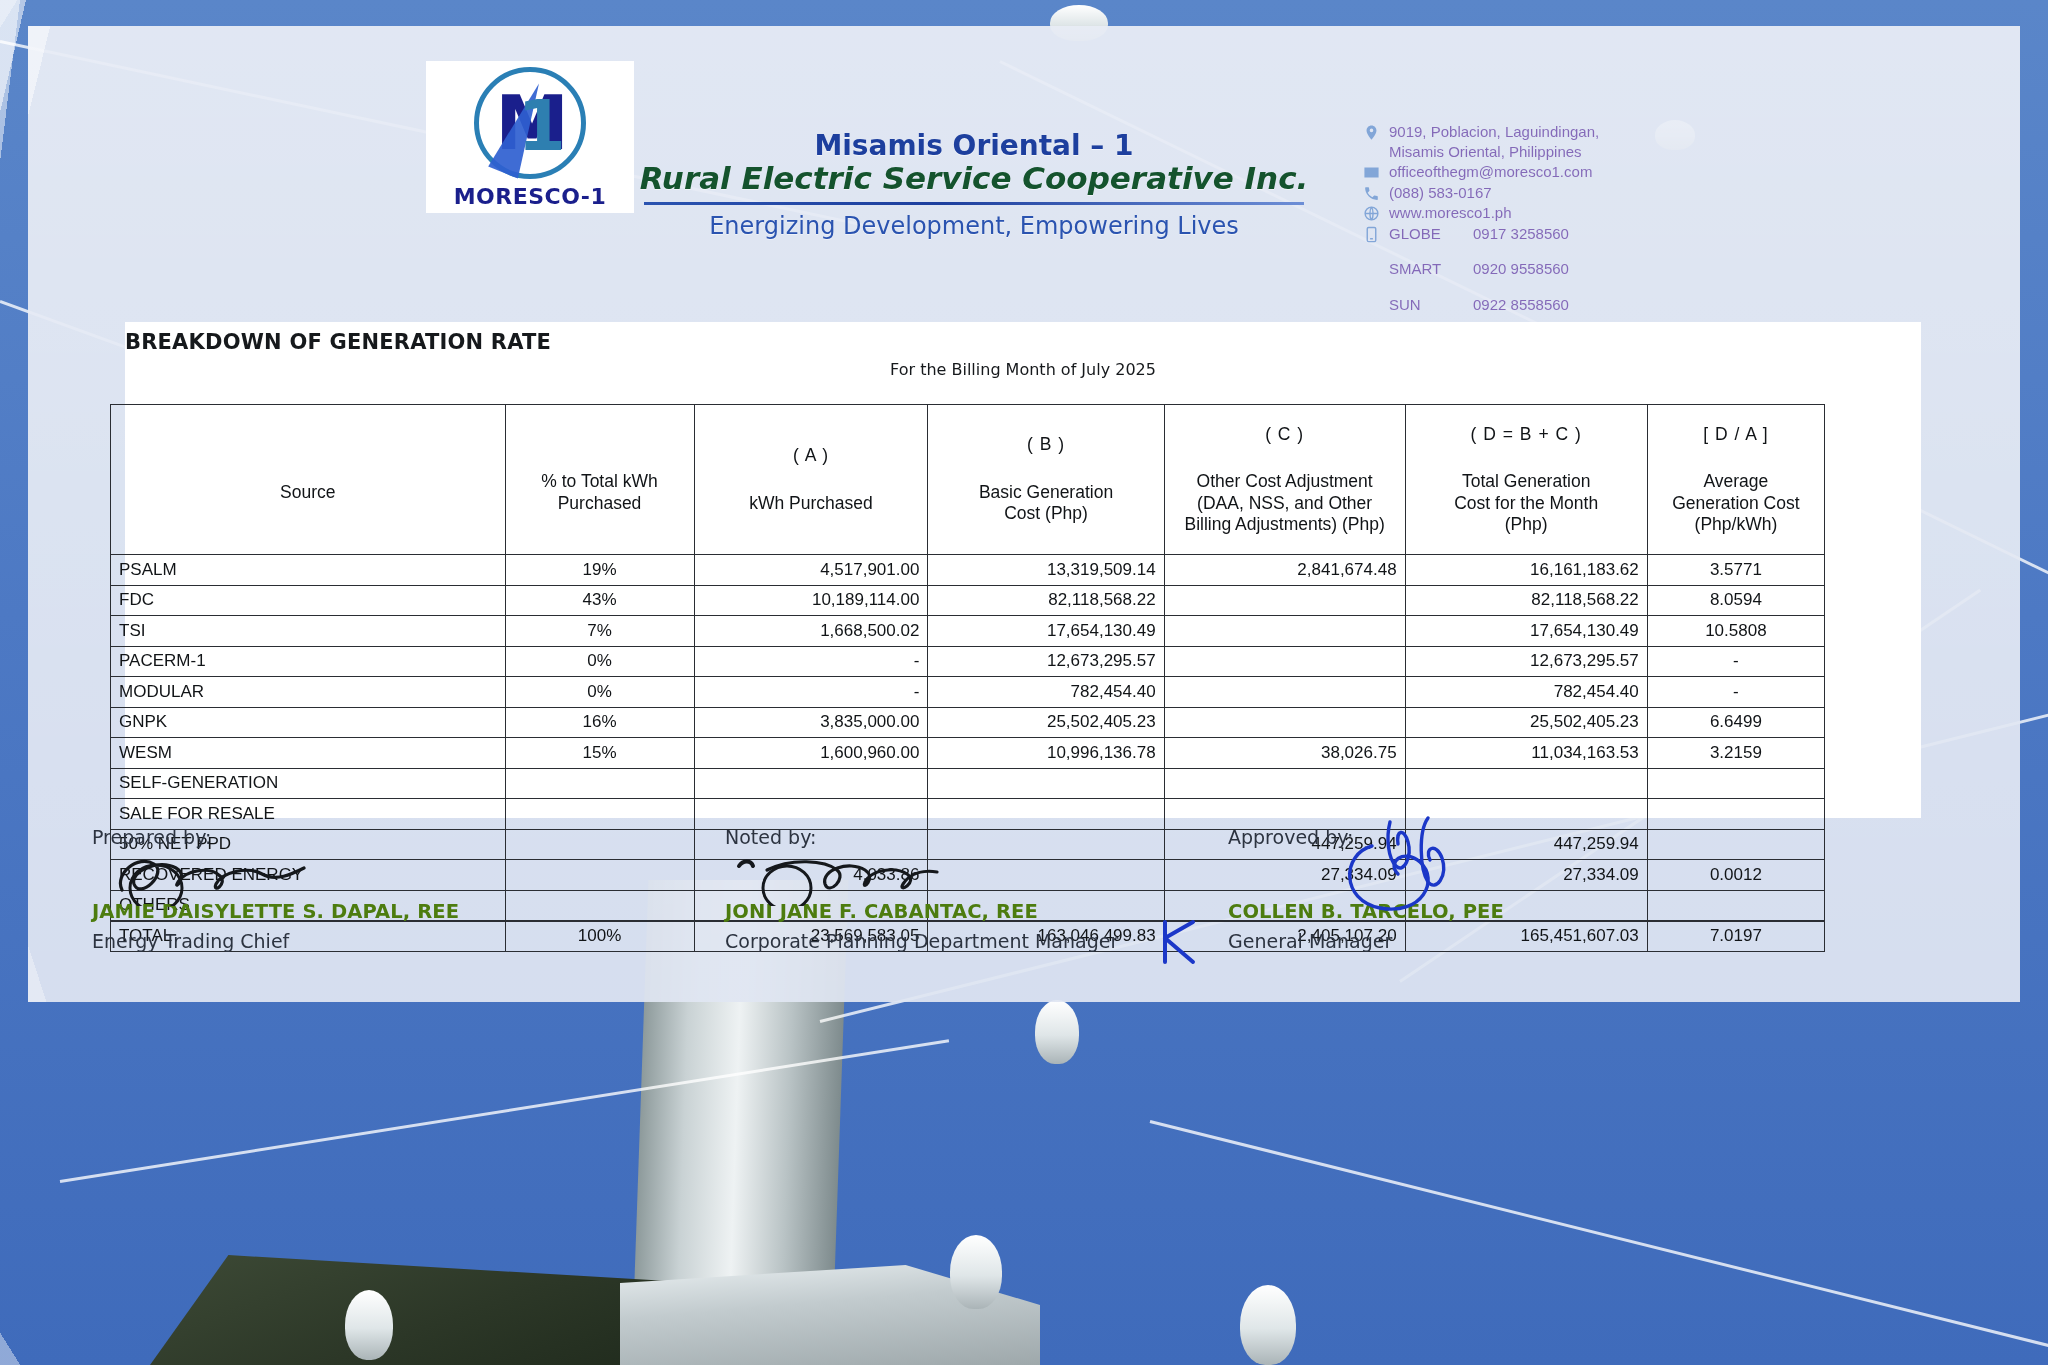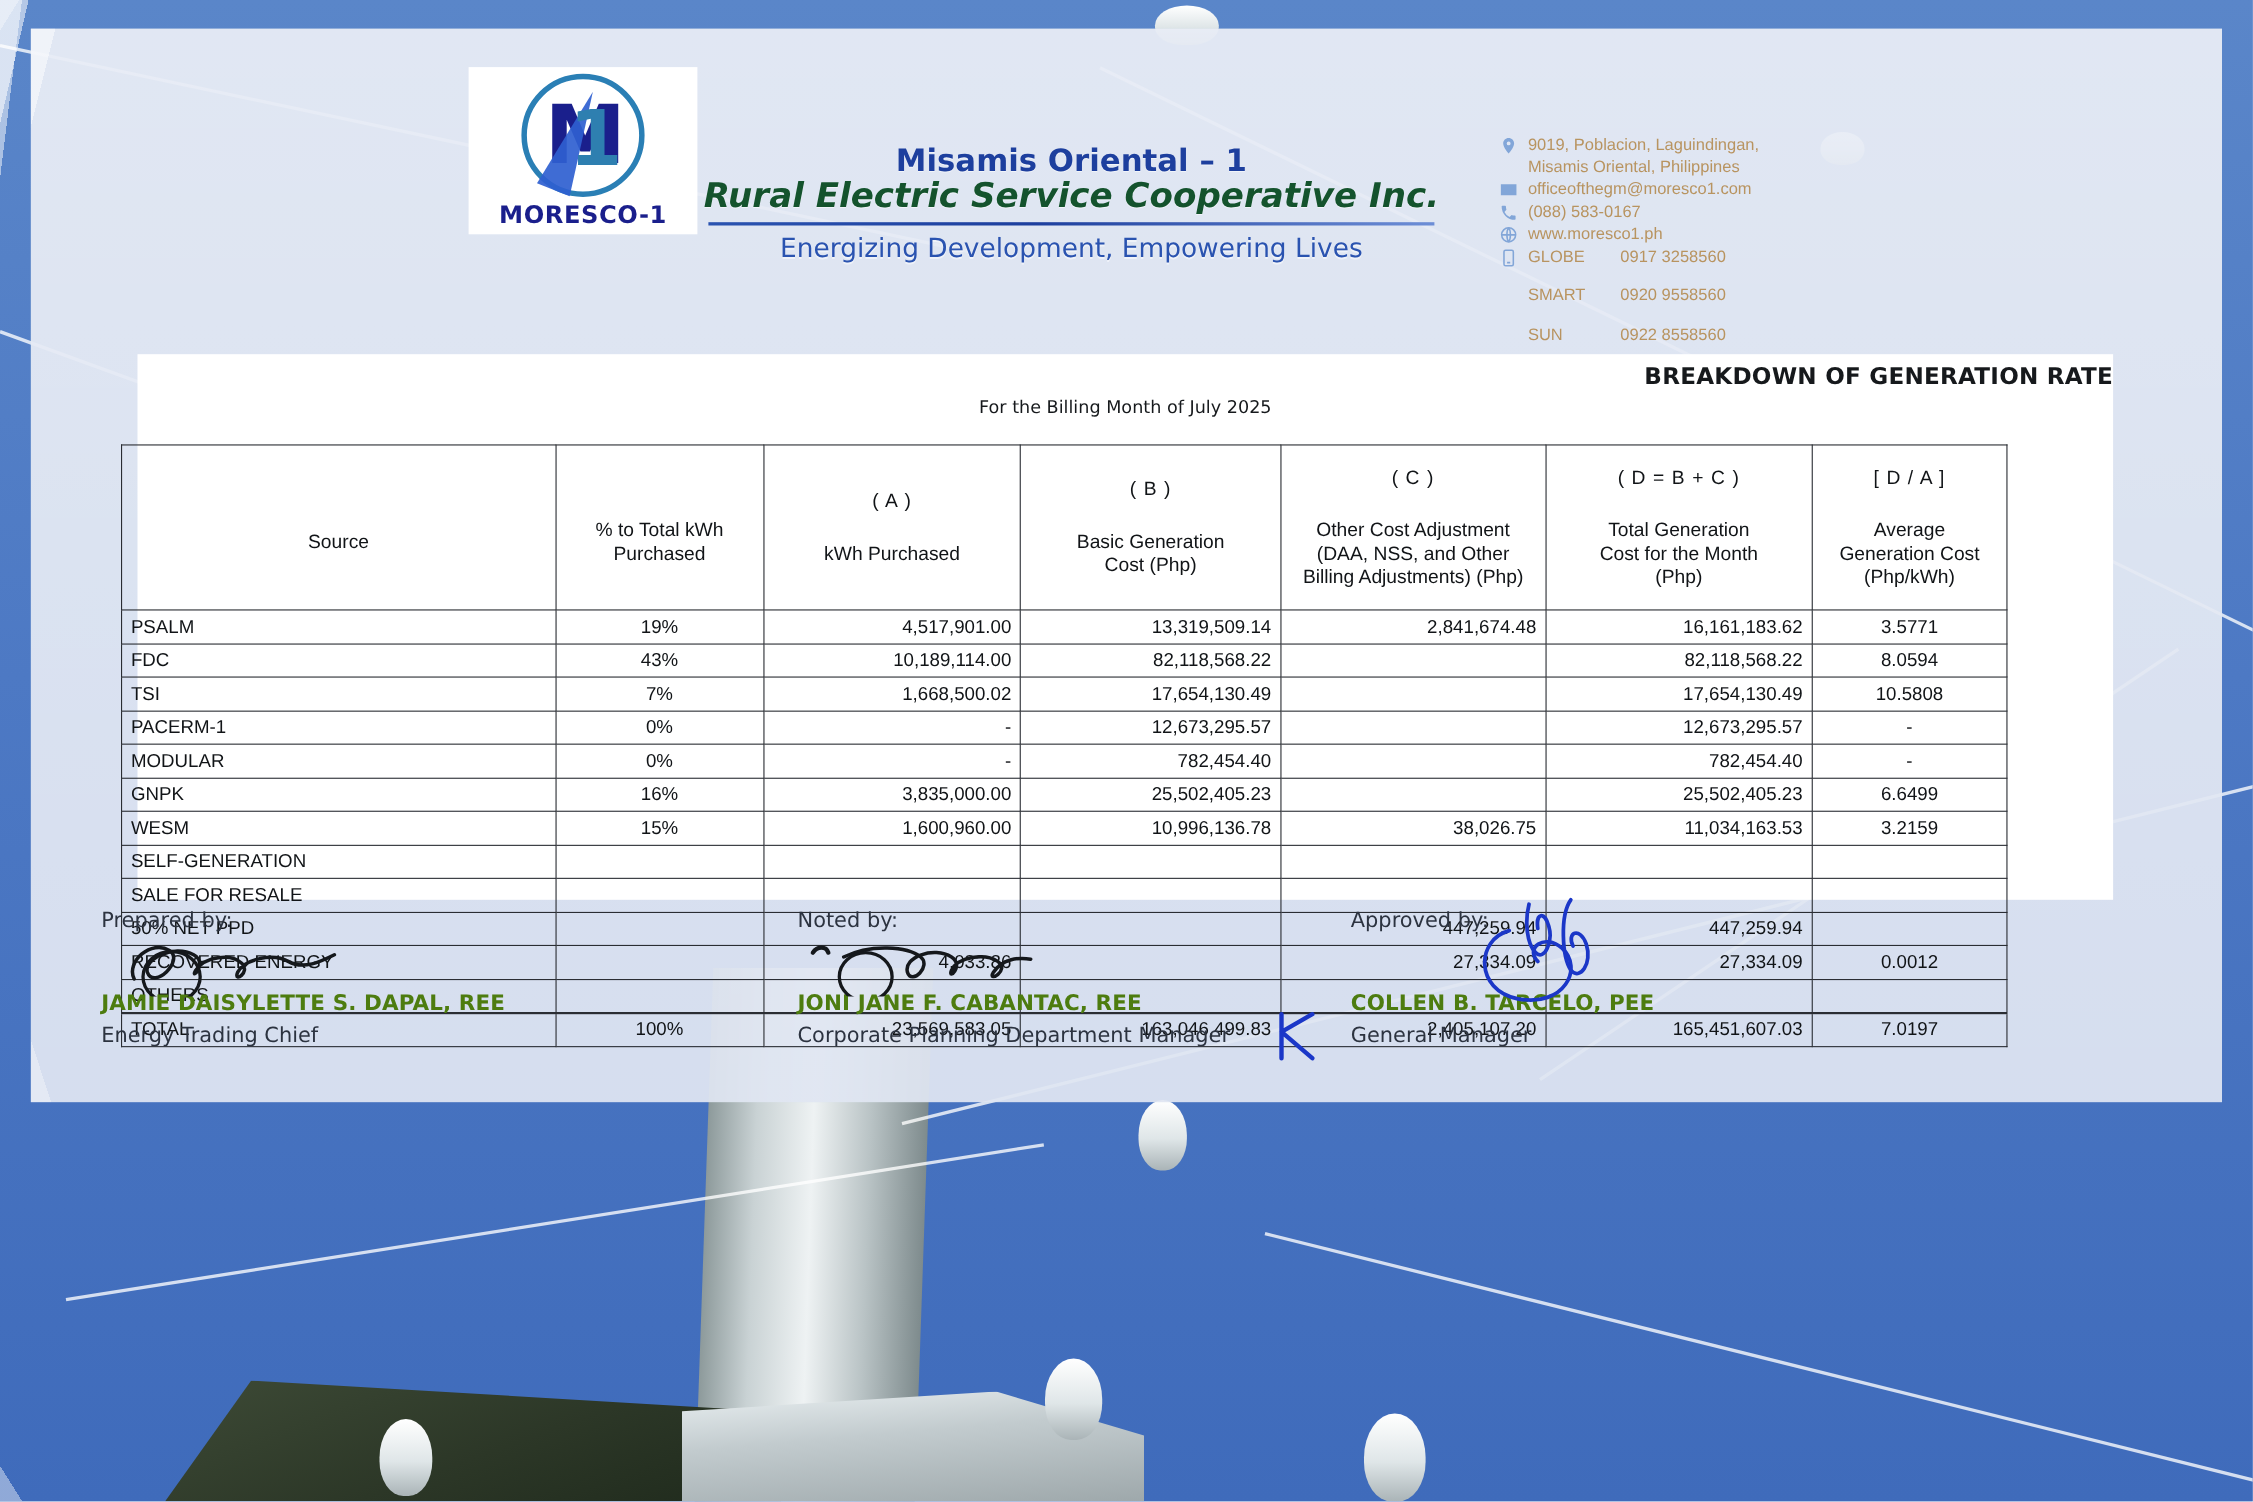--- a/index.html
+++ b/index.html
@@ -158,21 +158,21 @@
     font-family: "DejaVu Sans", sans-serif;
     font-size: 24px; font-weight: 400;
     color: #2a53b0;
     text-shadow: 0 1px 0 rgba(255,255,255,.5);
   }
 
   #contact-block {
     position: absolute;
     left: 1335px; top: 96px;
     width: 400px;
-    color: #a16207;
+    color: #4c1d95;
     font-size: 15px;
     line-height: 1.30;
     opacity: .62;
   }
   .contact-row { display: flex; align-items: flex-start; gap: 9px; margin-bottom: 1px; }
   .contact-ico {
     flex: 0 0 17px; width: 17px; height: 17px; margin-top: 2px;
     color: #4a7fc8;
   }
   .contact-ico svg { width: 17px; height: 17px; display: block; }
@@ -180,21 +180,21 @@
   .mobile-grid { display: grid; grid-template-columns: 68px auto; column-gap: 10px; gap: 16px; }
 
   
   #card {
     position: absolute;
     left: 97px; top: 296px;
     width: 1796px; height: 496px;
     background: #ffffff;
   }
   #doc-title {
-    text-align: right;
+    text-align: left;
     font-family: "DejaVu Sans", sans-serif;
     font-size: 21px; font-weight: 700;
     color: #16191c;
     padding-top: 8px;
     letter-spacing: .2px;
   }
   #doc-subtitle {
     text-align: center;
     font-family: "DejaVu Sans", sans-serif;
     font-size: 16px; font-weight: 400;

